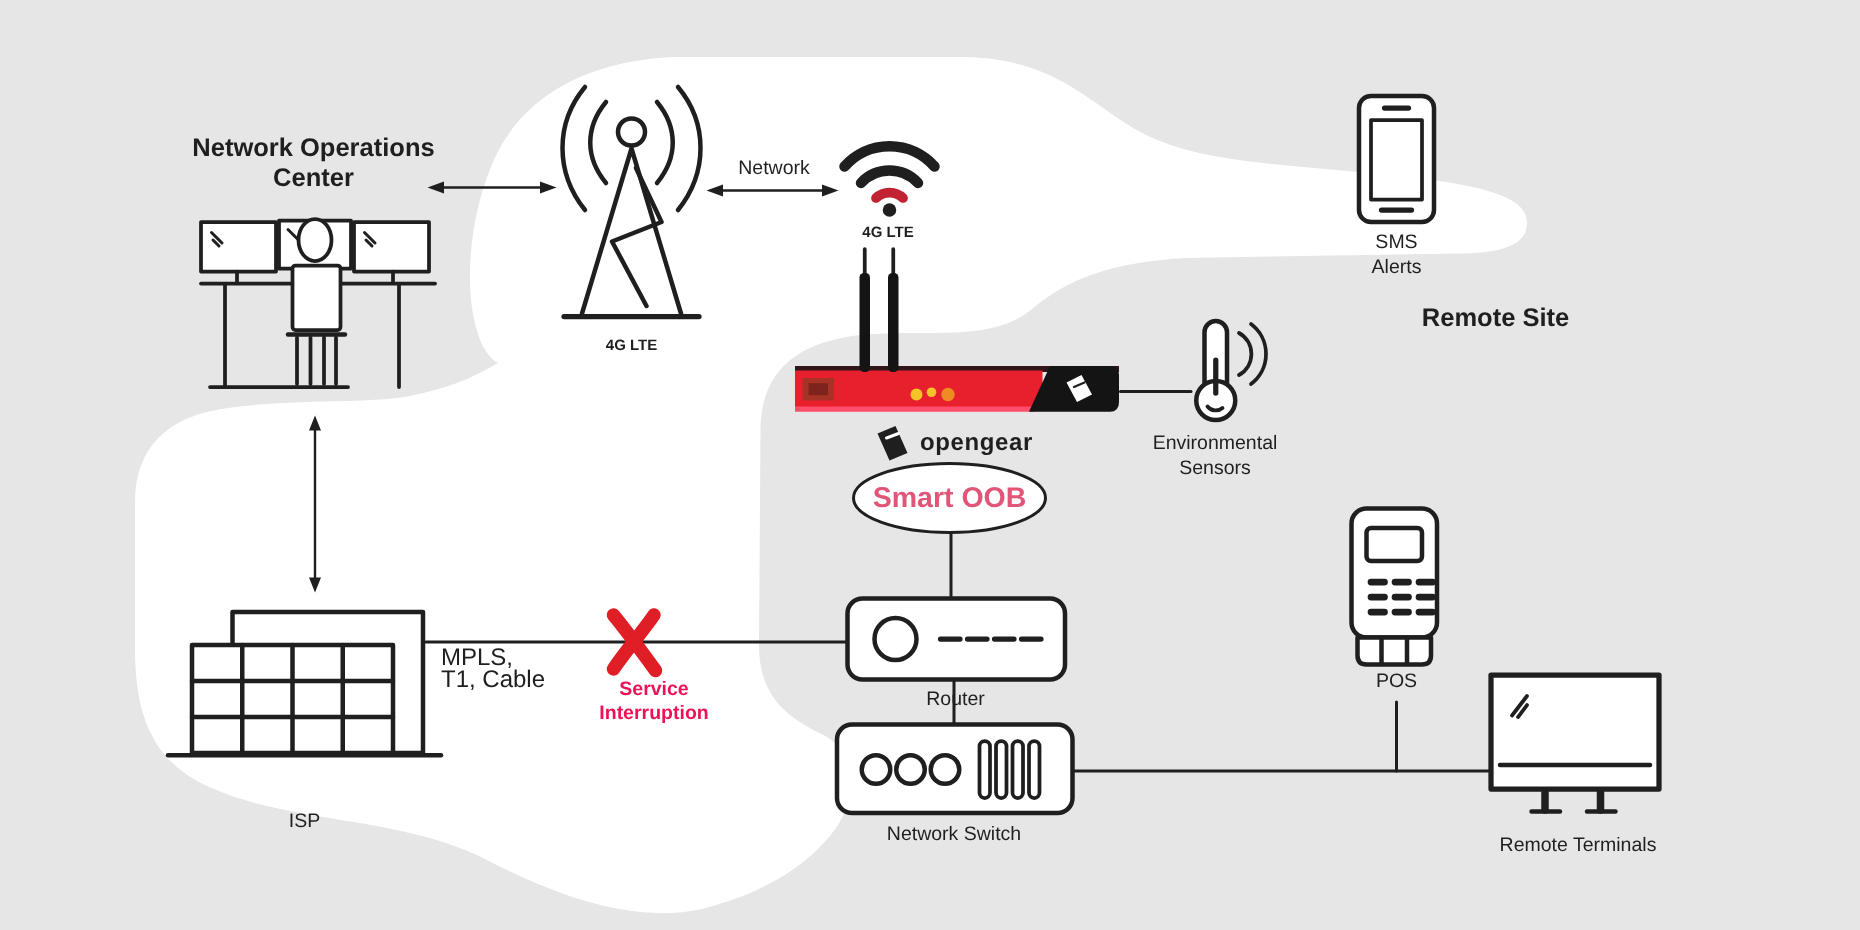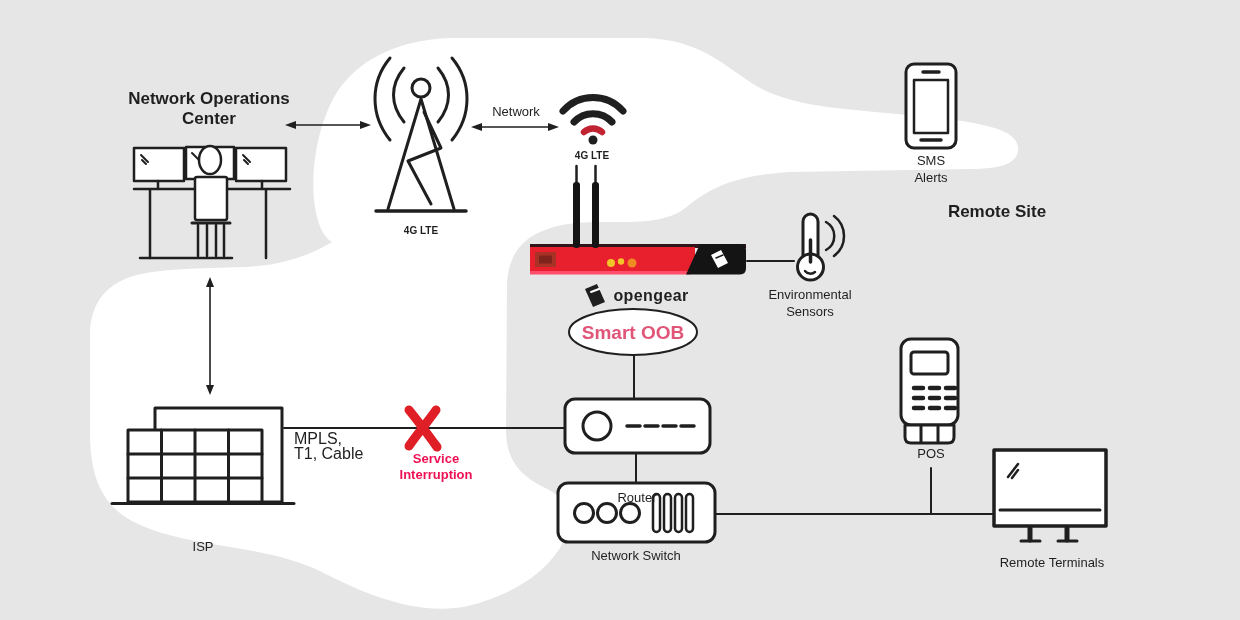--- a/index.html
+++ b/index.html
@@ -242,21 +242,21 @@
 
   <div class="lbl wordmark" style="left:651px; top:287px;">opengear</div>
 
   <div class="lbl oobpink" style="left:633px; top:324px;">Smart OOB</div>
 
   <div class="lbl" style="left:810px; top:286px;">
     <div>Environmental</div>
     <div>Sensors</div>
   </div>
 
-  <div class="lbl" style="left:637px; top:457px;margin-top:32px;">Router</div>
+  <div class="lbl" style="left:637px; top:457px;">Router</div>
 
   <div class="lbl" style="left:636px; top:547px;text-align:right;">Network Switch</div>
 
   <div class="lbl" style="left:931px; top:445px;">POS</div>
 
   <div class="lbl" style="left:1052px; top:554px;">Remote Terminals</div>
 
   <div class="lbl" style="left:203px; top:538px;">ISP</div>
 
   <div class="lbl left-align t12" style="left:294px; top:431px;">

